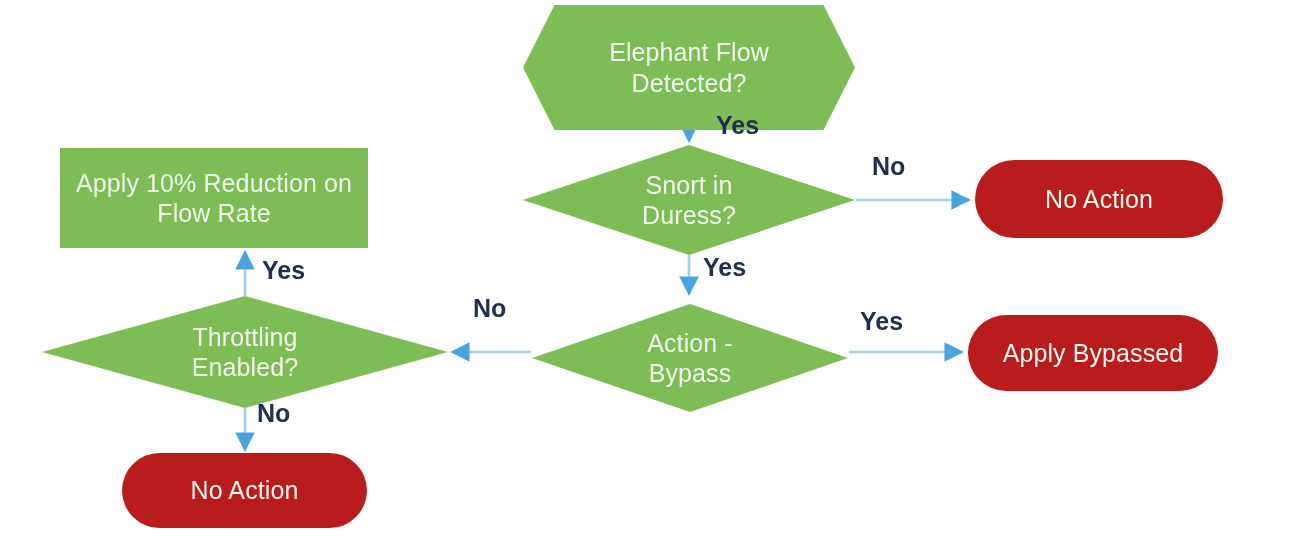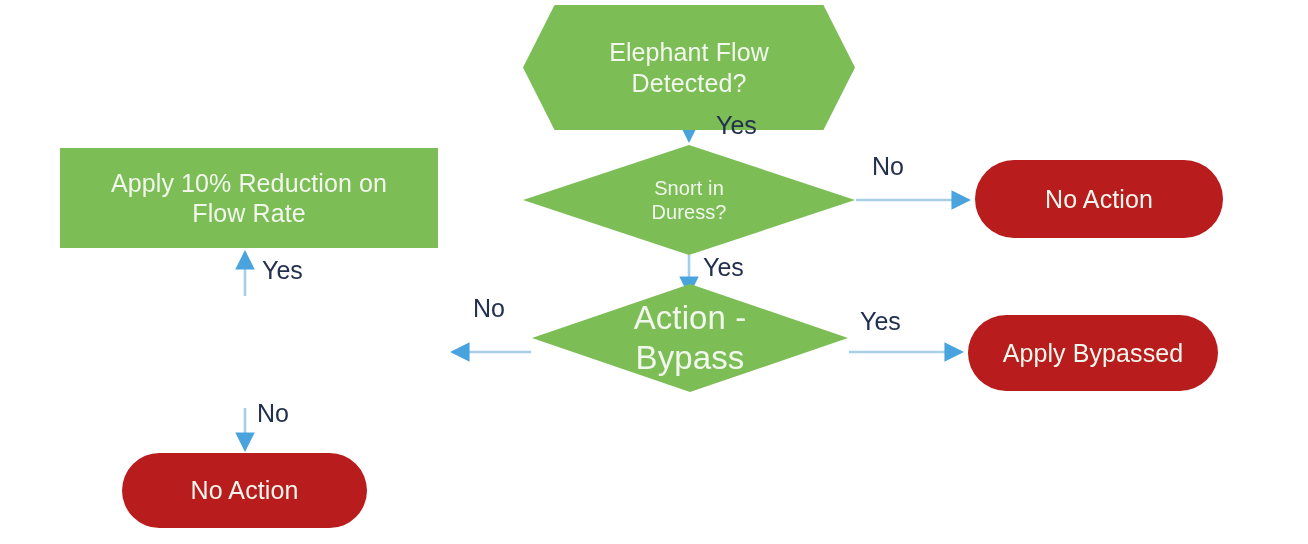--- a/index.html
+++ b/index.html
@@ -57,21 +57,21 @@
     background: #7cbd56;
   }
   
   .shape-round {
     background: #b91c1c;
     border-radius: 999px;
   }
   .edge-label {
     position: absolute;
     color: #22304e;
-    font-weight: 400;
+    font-weight: 700;
     white-space: nowrap;
   }
 </style>
 </head>
 <body>
 
 <div id="canvas">
 
   <svg id="edge-layer" viewBox="0 0 1308 544" xmlns="http://www.w3.org/2000/svg">
     <defs>
@@ -96,40 +96,44 @@
     <line x1="245" y1="296" x2="245" y2="252" stroke="#a7cee8" stroke-width="2.6" marker-end="url(#arrow-head)"></line>
 
     <line x1="245" y1="408" x2="245" y2="450" stroke="#a7cee8" stroke-width="2.6" marker-end="url(#arrow-head)"></line>
   </svg>
 
   <div class="node shape-hexagon" style="left:523px; top:5px; width:332px; height:125px; font-size:25px;">
     <span class="node-text">Elephant Flow
 Detected?</span>
   </div>
 
-  <div class="node shape-diamond" style="left:523px; top:145px; width:332px; height:110px; font-size:20px;text-align:center;">
+  <div class="node shape-diamond" style="left:523px; top:145px; width:332px; height:110px; font-size:25px;text-align:center;">
     <span class="node-text">Snort in
 Duress?</span>
   </div>
 
   <div class="node shape-round" style="left:975px; top:160px; width:248px; height:78px; font-size:25px;">
     <span class="node-text">No Action</span>
   </div>
 
-  <div class="node shape-diamond" style="left:532px; top:284px; width:316px; height:108px; font-size:33px;align-items:center;">
+  <div class="node shape-diamond" style="left:532px; top:304px; width:316px; height:108px; font-size:25px;align-items:center;">
     <span class="node-text">Action -
 Bypass</span>
   </div>
 
   <div class="node shape-round" style="left:968px; top:315px; width:250px; height:76px; font-size:25px;">
     <span class="node-text">Apply Bypassed</span>
   </div>
 
+  <div class="node shape-diamond" style="left:42px; top:296px; width:406px; height:112px; font-size:25px;">
+    <span class="node-text">Throttling
+Enabled?</span>
+  </div>
 
-  <div class="node shape-rect" style="left:60px; top:148px; width:378px; height:100px; font-size:25px;">
+  <div class="node shape-rect" style="left:60px; top:148px; width:308px; height:100px; font-size:25px;">
     <span class="node-text">Apply 10% Reduction on
 Flow Rate</span>
   </div>
 
   <div class="node shape-round" style="left:122px; top:453px; width:245px; height:75px; font-size:25px;">
     <span class="node-text">No Action</span>
   </div>
 
   <div class="edge-label" style="left:716px; top:111px; font-size:25px;">Yes</div>
 

